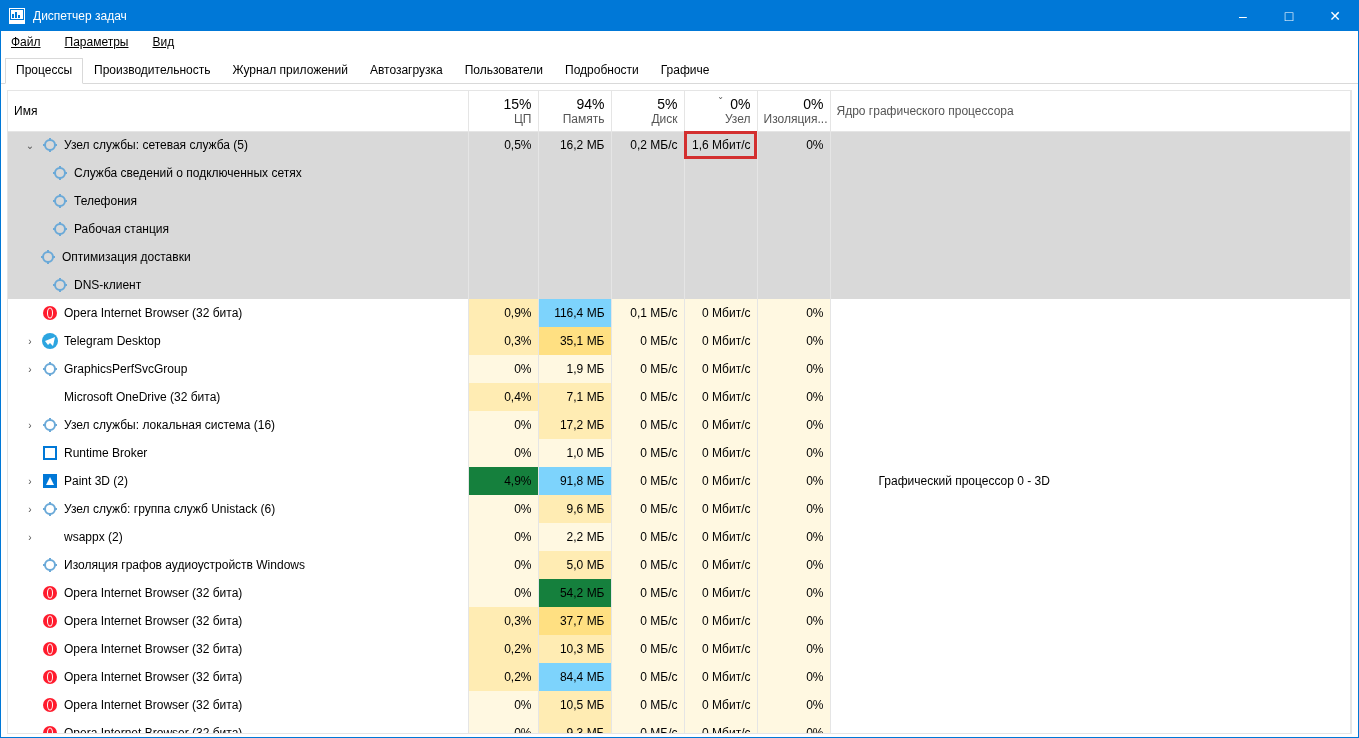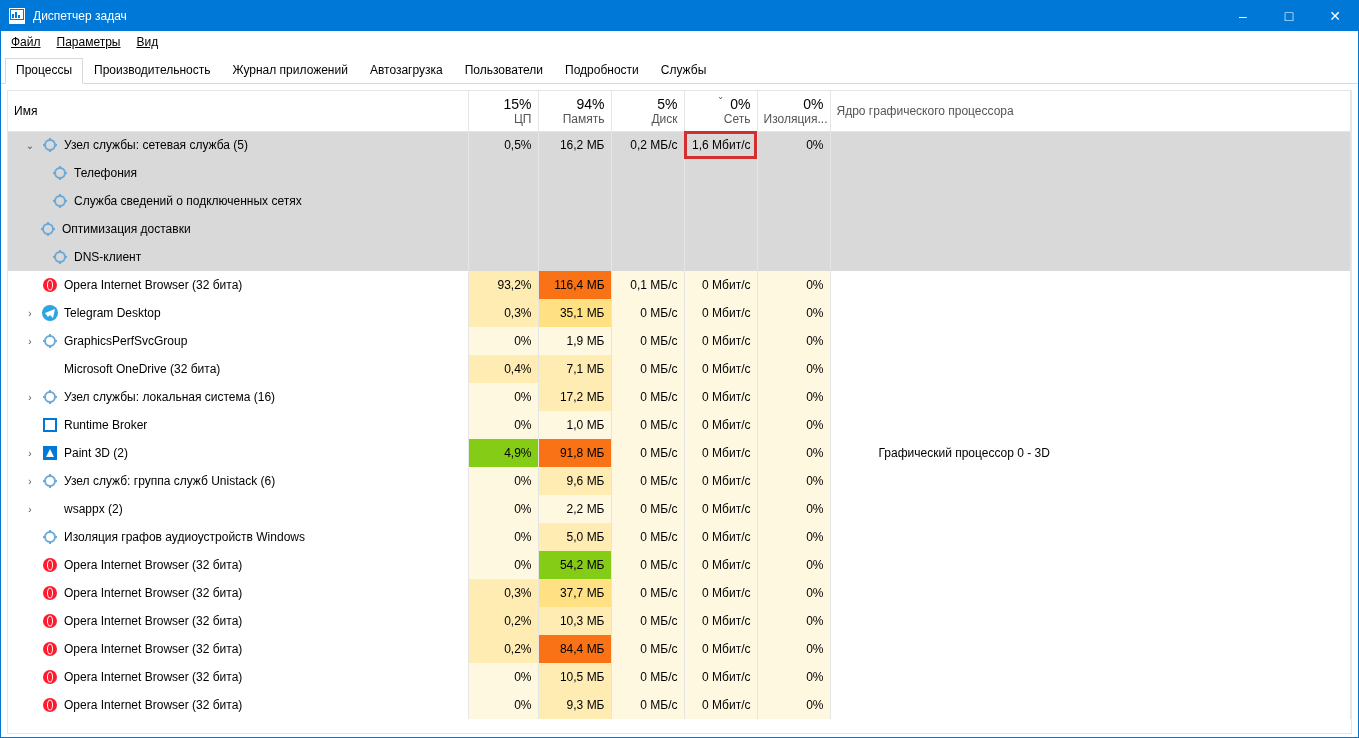--- a/index.html
+++ b/index.html
@@ -37,21 +37,21 @@
   justify-content: center;
   color: #fff;
   font-size: 14px;
   cursor: pointer;
 }
 .menubar {
   height: 22px;
   display: flex;
   align-items: center;
   padding: 0 6px;
-  gap: 8px;
+  gap: 16px;
   background: #fff;
 }
 .menubar .mitem {
   padding: 2px 4px;
   cursor: pointer;
 }
 .menubar .mitem .ul { text-decoration: underline; }
 .tabs {
   display: flex;
   padding: 4px 4px 0 4px;
@@ -97,22 +97,22 @@
 th { border-bottom: 1px solid #e5e5e5; height: 40px; vertical-align: middle; }
 th.namecol, td.namecol { text-align: left; }
 th .pct { display:block; font-size: 14px; }
 th .lbl { display:block; font-size: 12px; color: #555; }
 th.namecol .lbl { color: #000; }
 .row { }
 .row.selected td { background: #d9d9d9; }
 td.heat1 { background: #fff8e1; margin-left: 28px; }
 td.heat2 { background: #ffecb3; }
 td.heat3 { background: #ffe082; }
-td.heat4 { background: #84cc16; margin-left: 48px; }
-td.heat5 { background: #f97316; }
+td.heat4 { background: #15803d; margin-left: 48px; }
+td.heat5 { background: #7dd3fc; }
 td.namecol { padding-left: 16px; }
 .namecell { display: flex; align-items: center; gap: 6px; }
 .expander {
   width: 12px;
   display: inline-flex;
   justify-content: center;
   color: #555;
   font-size: 10px;
 }
 .spacer12 { width: 12px; display: inline-block; }
@@ -168,21 +168,21 @@
   <span class="mitem"><span class="ul">Вид</span></span>
 </div>
 
 <div class="tabs" id="tabs-container">
     <div class="tab active">Процессы</div>
     <div class="tab">Производительность</div>
     <div class="tab">Журнал приложений</div>
     <div class="tab">Автозагрузка</div>
     <div class="tab">Пользователи</div>
     <div class="tab">Подробности</div>
-    <div class="tab">Службы</div>
+    <div class="tab">Графиче</div>
   </div>
 
 <div class="content">
   <div class="table-wrap">
     <table>
       <colgroup>
         <col style="width:460px">
         <col style="width:70px">
         <col style="width:73px">
         <col style="width:73px">
@@ -203,21 +203,21 @@
               <span class="pct">94%</span>
               <span class="lbl">Память</span>
             </th>
           <th>
               <span class="pct">5%</span>
               <span class="lbl">Диск</span>
             </th>
           <th>
               <span class="sort-ind">⌄</span>
               <span class="pct">0%</span>
-              <span class="lbl">Сеть</span>
+              <span class="lbl">Узел</span>
             </th>
           <th>
               <span class="pct">0%</span>
               <span class="lbl">Изоляция...</span>
             </th>
           <th style="text-align:left">
               <span class="lbl">Ядро графического процессора</span>
             </th>
         </tr>
       </thead>
@@ -250,20 +250,42 @@
               <div class="namecell">
                 <span class="icon">
                   <svg viewBox="0 0 16 16">
                     <circle cx="8" cy="8" r="5" fill="none" stroke="#6aa9d8" stroke-width="2"></circle>
                     <rect x="7" y="1" width="2" height="3" fill="#6aa9d8"></rect>
                     <rect x="7" y="12" width="2" height="3" fill="#6aa9d8"></rect>
                     <rect x="1" y="7" width="3" height="2" fill="#6aa9d8"></rect>
                     <rect x="12" y="7" width="3" height="2" fill="#6aa9d8"></rect>
                   </svg>
                 </span>
+                <span>Служба сведений о подключенных сетях</span>
+              </div>
+            </td>
+            <td style="background: rgb(217, 217, 217);"></td>
+            <td style="background: rgb(217, 217, 217);"></td>
+            <td style="background: rgb(217, 217, 217);"></td>
+            <td style="background: rgb(217, 217, 217);"></td>
+            <td style="background: rgb(217, 217, 217);"></td>
+            <td style="background: rgb(217, 217, 217);"></td>
+          </tr>
+          <tr class="row">
+            <td class="namecol" style="padding-left: 44px; background: rgb(217, 217, 217);">
+              <div class="namecell">
+                <span class="icon">
+                  <svg viewBox="0 0 16 16">
+                    <circle cx="8" cy="8" r="5" fill="none" stroke="#6aa9d8" stroke-width="2"></circle>
+                    <rect x="7" y="1" width="2" height="3" fill="#6aa9d8"></rect>
+                    <rect x="7" y="12" width="2" height="3" fill="#6aa9d8"></rect>
+                    <rect x="1" y="7" width="3" height="2" fill="#6aa9d8"></rect>
+                    <rect x="12" y="7" width="3" height="2" fill="#6aa9d8"></rect>
+                  </svg>
+                </span>
                 <span>Телефония</span>
               </div>
             </td>
             <td style="background: rgb(217, 217, 217);"></td>
             <td style="background: rgb(217, 217, 217);"></td>
             <td style="background: rgb(217, 217, 217);"></td>
             <td style="background: rgb(217, 217, 217);"></td>
             <td style="background: rgb(217, 217, 217);"></td>
             <td style="background: rgb(217, 217, 217);"></td>
           </tr>
@@ -272,21 +294,21 @@
               <div class="namecell">
                 <span class="icon">
                   <svg viewBox="0 0 16 16">
                     <circle cx="8" cy="8" r="5" fill="none" stroke="#6aa9d8" stroke-width="2"></circle>
                     <rect x="7" y="1" width="2" height="3" fill="#6aa9d8"></rect>
                     <rect x="7" y="12" width="2" height="3" fill="#6aa9d8"></rect>
                     <rect x="1" y="7" width="3" height="2" fill="#6aa9d8"></rect>
                     <rect x="12" y="7" width="3" height="2" fill="#6aa9d8"></rect>
                   </svg>
                 </span>
-                <span>Служба сведений о подключенных сетях</span>
+                <span>Рабочая станция</span>
               </div>
             </td>
             <td style="background: rgb(217, 217, 217);"></td>
             <td style="background: rgb(217, 217, 217);"></td>
             <td style="background: rgb(217, 217, 217);"></td>
             <td style="background: rgb(217, 217, 217);"></td>
             <td style="background: rgb(217, 217, 217);"></td>
             <td style="background: rgb(217, 217, 217);"></td>
           </tr>
           <tr class="row">
@@ -340,21 +362,21 @@
                 <span class="icon">
                   <svg viewBox="0 0 16 16">
                     <circle cx="8" cy="8" r="7" fill="#ff1b2d"></circle>
                     <ellipse cx="8" cy="8" rx="3" ry="5.5" fill="#fff"></ellipse>
                     <ellipse cx="8" cy="8" rx="2" ry="4.5" fill="#ff1b2d"></ellipse>
                   </svg>
                 </span>
                 <span>Opera Internet Browser (32 бита)</span>
               </div>
             </td>
-            <td class="heat2">93,2%</td>
+            <td class="heat2">0,9%</td>
             <td class="heat5">116,4 МБ</td>
             <td class="heat1">0,1 МБ/с</td>
             <td class="heat1">0 Мбит/с</td>
             <td class="heat1">0%</td>
             <td style="text-align: left;"></td>
           </tr>
           <tr class="row">
             <td class="namecol">
               <div class="namecell">
                 <span class="expander">›</span>

